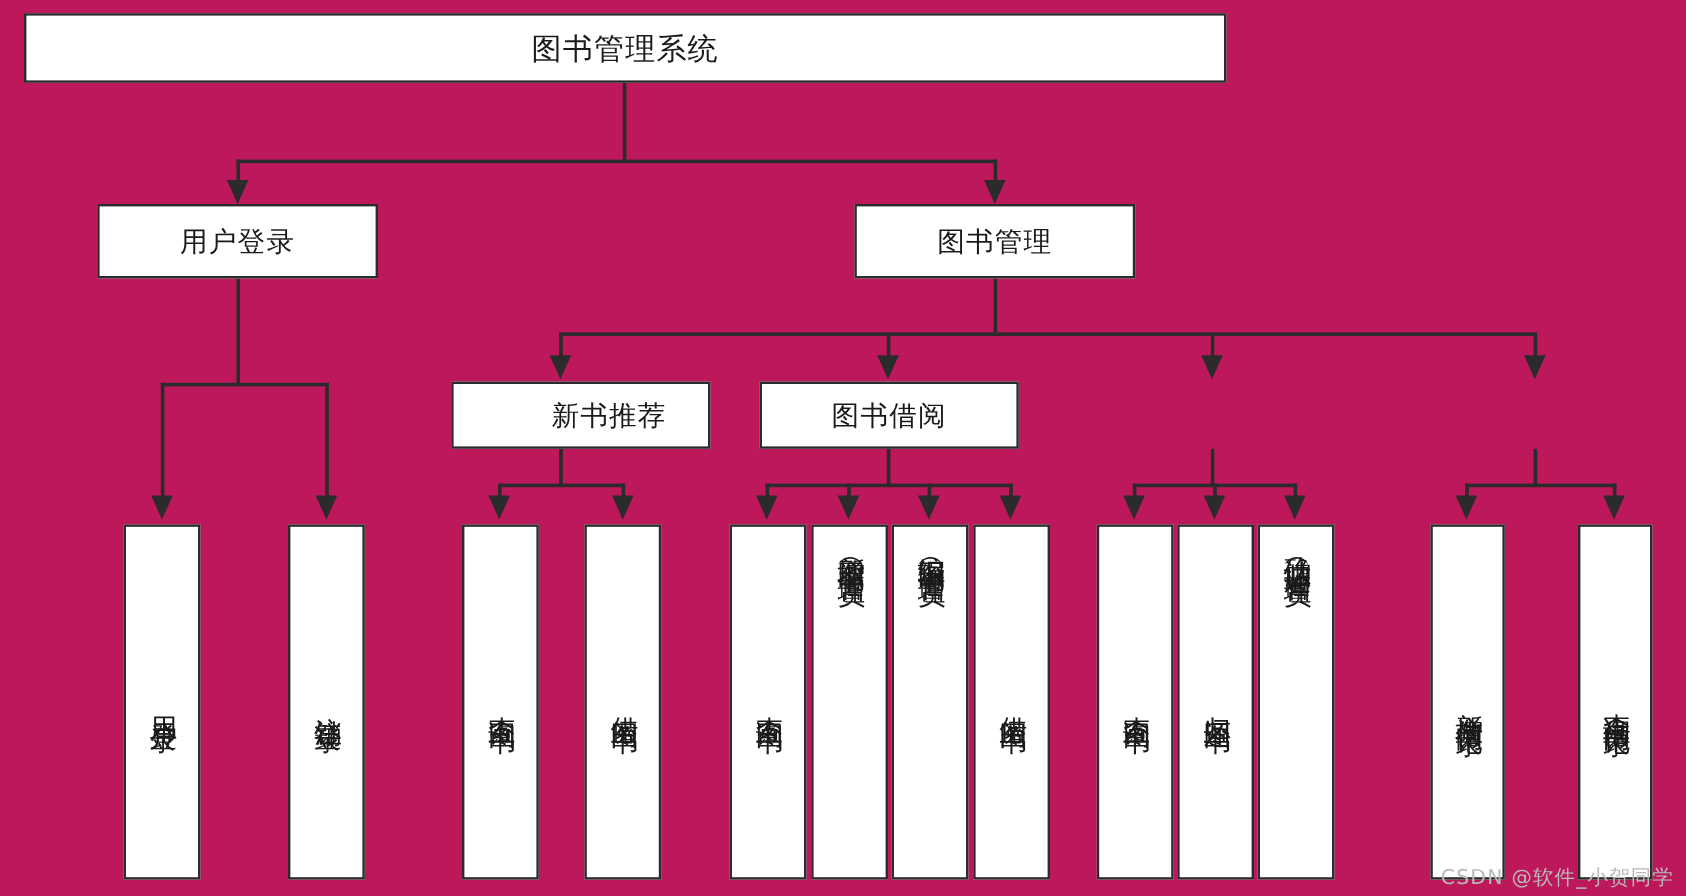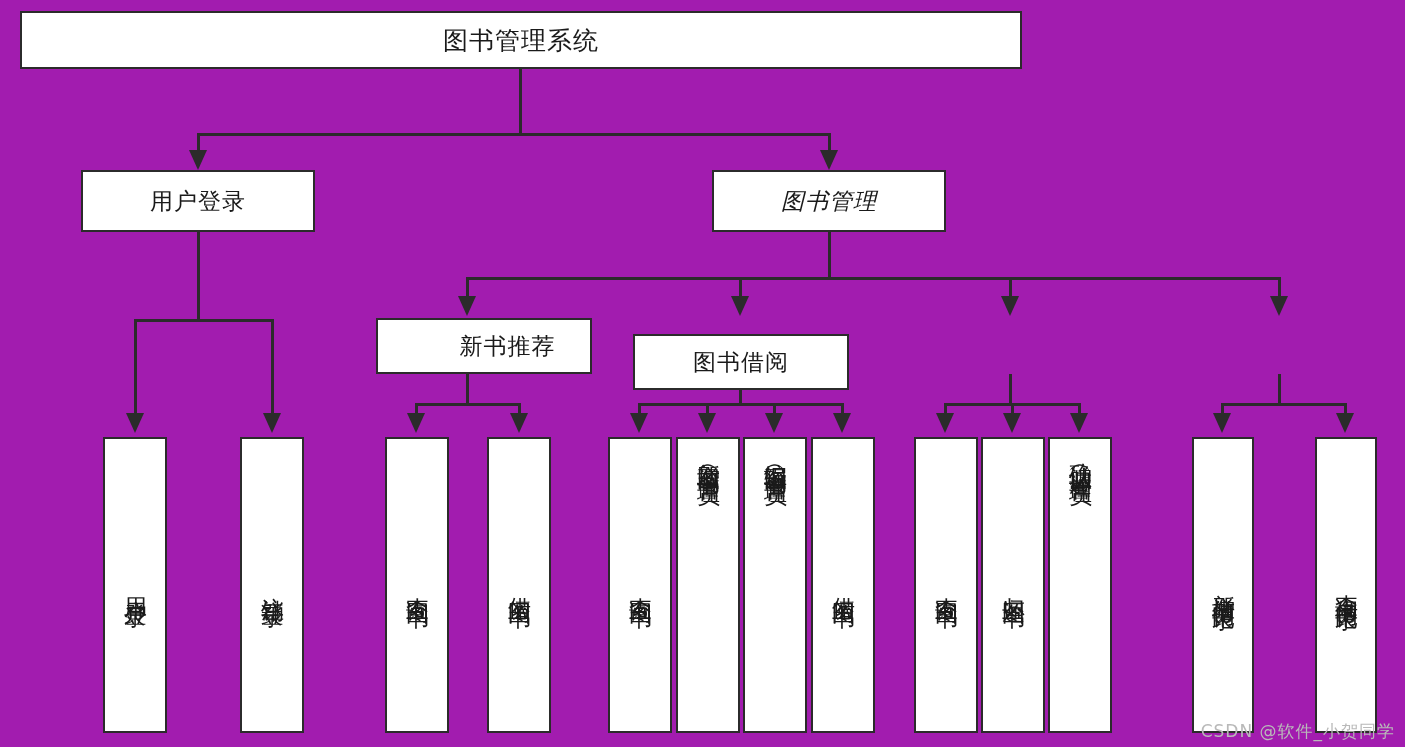--- a/index.html
+++ b/index.html
@@ -2,21 +2,21 @@
 <html><head>
 <meta charset="utf-8">
 <title>图书管理系统 功能结构图</title>
 <style>
   html,body{margin:0;padding:0;background:#ffffff;}
   body{font-family:"DejaVu Sans","Liberation Sans",sans-serif;}
   #canvas{
     position:relative;
     width:1405px;
     height:747px;
-    background:#a21caf;
+    background:#be185d;
     overflow:hidden;
   }
   .node{
     position:absolute;
     box-sizing:border-box;
     background:#ffffff;
     border:2px solid #2b2b2b;
     display:flex;
     align-items:center;
     justify-content:center;
@@ -92,21 +92,21 @@
   <div class="vline" style="left:519px; top:69px; height:65px;"></div>
   <div class="hline" style="left:197px; top:133px; width:634px;"></div>
   <div class="vline" style="left:197px; top:133px; height:22px;"></div>
   <div class="arrow" style="left:189px; top:150px;"></div>
   <div class="vline" style="left:828px; top:133px; height:22px;"></div>
   <div class="arrow" style="left:820px; top:150px;"></div>
 
   <div class="node lvl1" style="left:81px; top:170px;">
     <span>用户登录</span>
   </div>
-  <div class="node lvl1" style="left:712px; top:170px;font-style:italic;">
+  <div class="node lvl1" style="left:712px; top:170px;">
     <span>图书管理</span>
   </div>
 
   <div class="vline" style="left:197px; top:232px; height:90px;"></div>
   <div class="hline" style="left:134px; top:319px; width:140px;"></div>
   <div class="vline" style="left:134px; top:319px; height:98px;"></div>
   <div class="arrow" style="left:126px; top:413px;"></div>
   <div class="vline" style="left:271px; top:319px; height:98px;"></div>
   <div class="arrow" style="left:263px; top:413px;"></div>
 
@@ -117,21 +117,21 @@
   <div class="vline" style="left:739px; top:277px; height:24px;"></div>
   <div class="arrow" style="left:731px; top:296px;"></div>
   <div class="vline" style="left:1009px; top:277px; height:24px;"></div>
   <div class="arrow" style="left:1001px; top:296px;"></div>
   <div class="vline" style="left:1278px; top:277px; height:24px;"></div>
   <div class="arrow" style="left:1270px; top:296px;"></div>
 
   <div class="node lvl2" style="left:376px; top:318px;padding-left:47px;">
     <span>新书推荐</span>
   </div>
-  <div class="node lvl2" style="left:633px; top:318px;margin-top:16px;">
+  <div class="node lvl2" style="left:633px; top:318px;">
     <span>图书借阅</span>
   </div>
 
   <div class="vline" style="left:466px; top:374px; height:32px;"></div>
   <div class="hline" style="left:415px; top:403px; width:106px;"></div>
   <div class="vline" style="left:415px; top:403px; height:14px;"></div>
   <div class="arrow" style="left:407px; top:413px;"></div>
   <div class="vline" style="left:518px; top:403px; height:14px;"></div>
   <div class="arrow" style="left:510px; top:413px;"></div>
 

